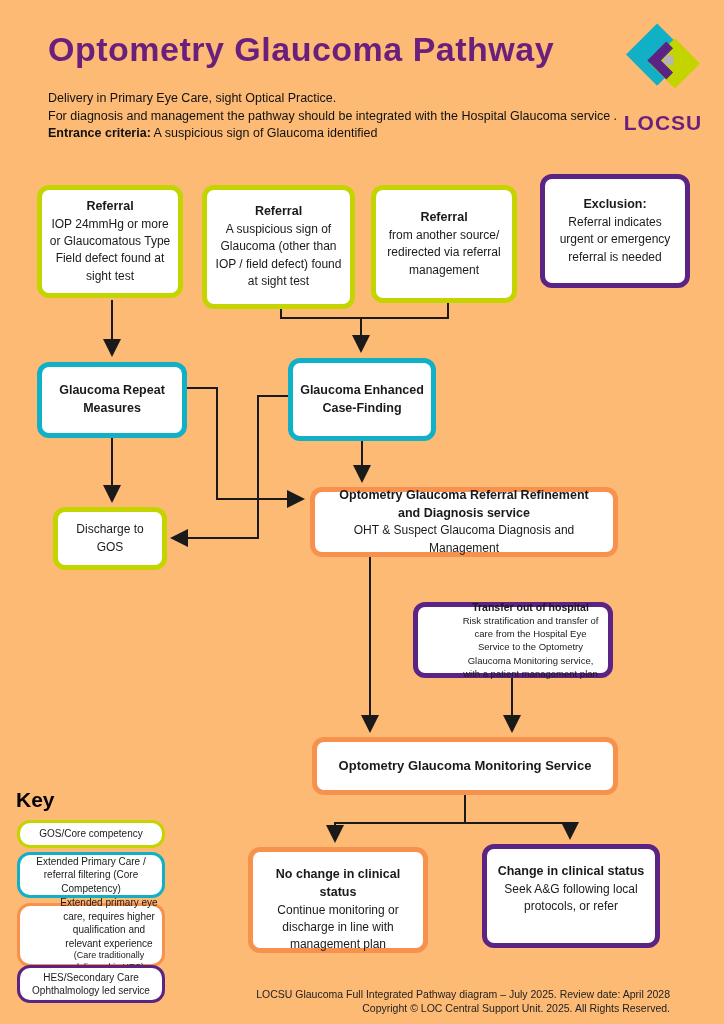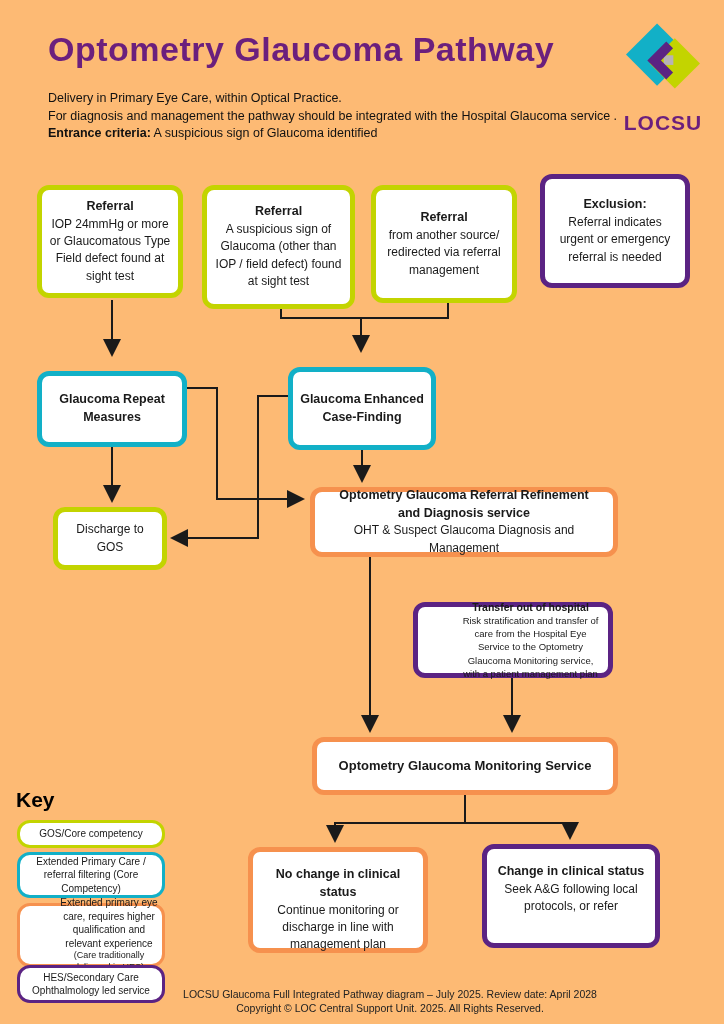--- a/index.html
+++ b/index.html
@@ -16,50 +16,50 @@
   
   svg.conns{position:absolute;left:0;top:0;z-index:1;}
   .conn{stroke:#1a1a1a;stroke-width:2;fill:none;}
   
   .node{position:absolute;z-index:2;background:#fff;border-radius:12px;box-sizing:border-box;
         display:flex;flex-direction:column;justify-content:center;align-items:center;
         text-align:center;padding:4px 5px;}
   .node .t{font-weight:bold;font-size:12.5px;line-height:1.42;}
   .node .b{font-size:12px;line-height:1.45;}
   .lime{border:5px solid #c3d400;}
-  .teal{border:5px solid #12b0c7;margin-top:9px;}
+  .teal{border:5px solid #12b0c7;}
   .orange{border:5px solid #f6914e;}
   .purple{border:5px solid #5b2383;}
   .top-align{justify-content:flex-start;padding-top:14px;}
   .transfer .t{font-size:10.5px;line-height:1.35;}
   .transfer .b{font-size:9.5px;line-height:1.4;}
   .refine .t{max-width:272px;}
   .monitor .t{font-size:13px;}
   
   .key-heading{position:absolute;left:16px;top:788px;font-size:21px;font-weight:bold;color:#000;}
   .key-box{position:absolute;left:17px;width:148px;z-index:2;background:#fff;border-radius:13px;box-sizing:border-box;
            display:flex;flex-direction:column;justify-content:center;align-items:center;text-align:center;padding:3px 4px;}
   .key-box .kl{font-size:10px;line-height:1.35;}
   .key-box .kn{font-size:9px;line-height:1.3;}
   .kb1{border:3px solid #c3d400;top:820px;height:28px;}
   .kb2{border:3px solid #12b0c7;top:852px;height:46px;}
   .kb3{border:3px solid #f6914e;top:903px;height:64px;padding-left:40px;}
   .kb4{border:3px solid #5b2383;top:965px;height:38px;}
   
-  .footer{position:absolute;left:110px;top:987px;width:560px;text-align:center;
+  .footer{position:absolute;left:110px;top:987px;width:560px;text-align:right;
           font-size:10.5px;line-height:14px;color:#222;}
 </style>
 </head>
 <body>
 
 <div class="page">
 
   <div class="title">Optometry Glaucoma Pathway</div>
   <div class="intro">
-    <div>Delivery in Primary Eye Care, within Optical Practice.</div>
+    <div>Delivery in Primary Eye Care, sight Optical Practice.</div>
     <div>For diagnosis and management the pathway should be integrated with the Hospital Glaucoma service .</div>
     <div><b>Entrance criteria:</b><span> A suspicious sign of Glaucoma identified</span></div>
   </div>
 
   <div class="logo">
     <svg width="74" height="74" viewBox="0 0 100 100">
       <polygon points="42,2 84,44 42,86 0,44" fill="#12b0c7"></polygon>
       <polygon points="66,22 100,56 66,90 32,56" fill="#c3d400"></polygon>
       <rect x="51" y="45" width="13" height="13" fill="#b8b2b5"></rect>
       <polyline points="59,31 38,52 59,73" stroke="#5b2383" stroke-width="13" fill="none"></polyline>

